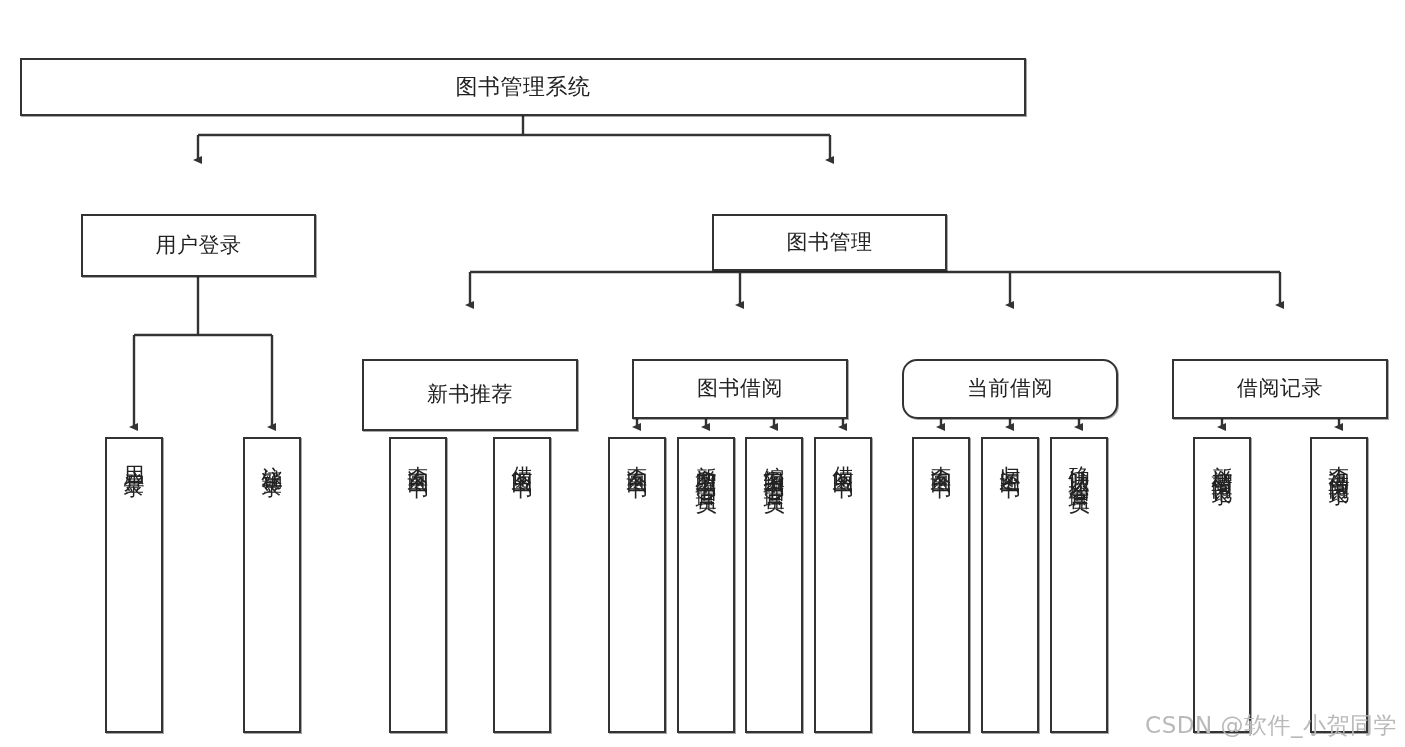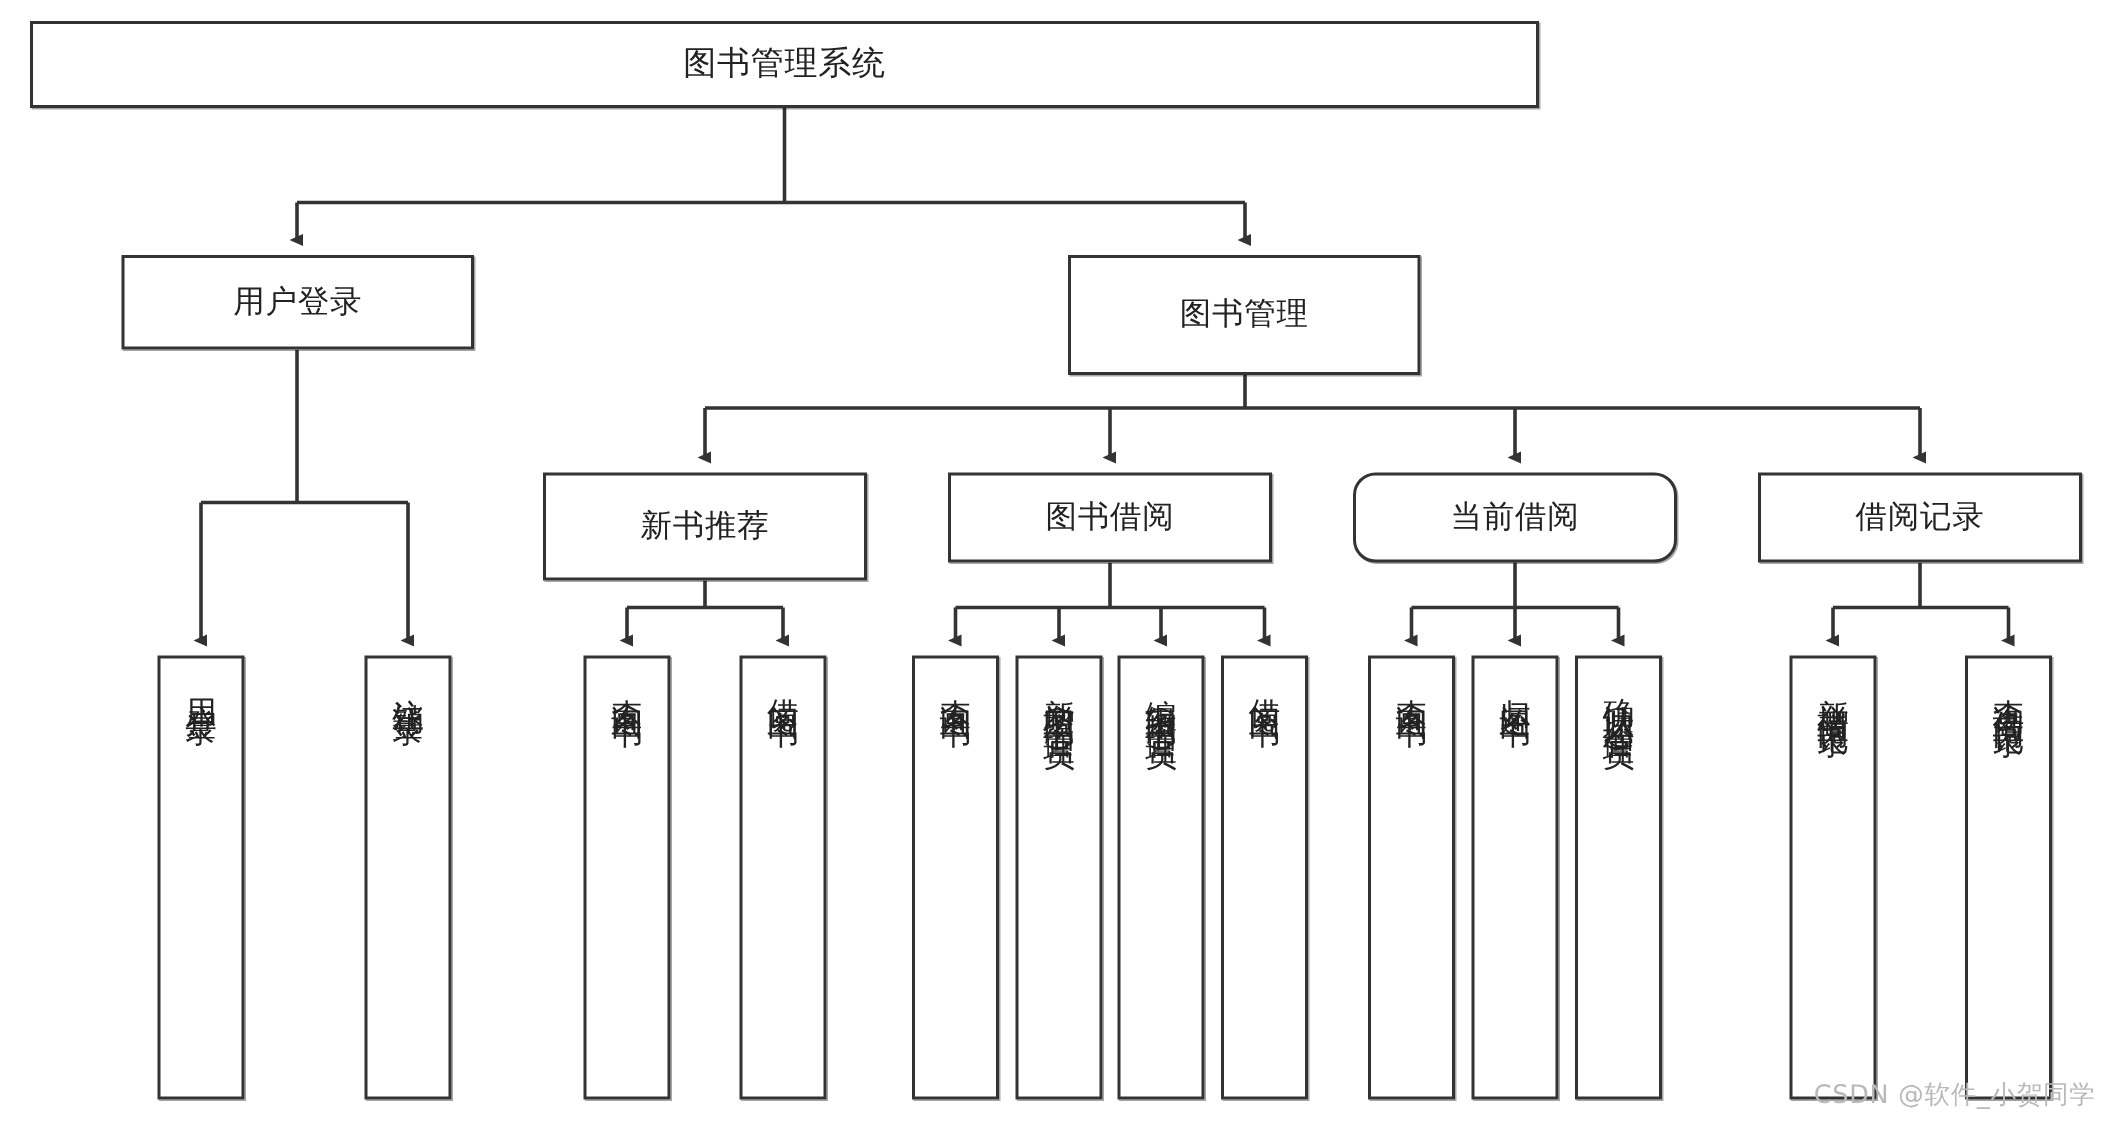--- a/index.html
+++ b/index.html
@@ -35,20 +35,21 @@
     display: flex;
     align-items: center;
     justify-content: center;
     color: #222222;
   }
   .node-h {
     
     font-size: 21px;
     letter-spacing: 0.5px;
     line-height: 1.2;
+    margin-top: 44px;
   }
   .node.root {
     font-size: 22px;
   }
   .node-v {
     
     font-size: 21px;
     align-items: flex-start;
     justify-content: center;
     padding-top: 10px;
@@ -61,21 +62,21 @@
     white-space: nowrap;
     text-align: left;
   }
   .vtext.offset-top {
     padding-top: 0px;
   }
   #watermark {
     position: absolute;
     right: 8px;
     bottom: 6px;
-    font-size: 17px;
+    font-size: 23px;
     color: #b9b9b9;
     white-space: nowrap;
     letter-spacing: 0.5px;
     user-select: none;
     margin-top: 24px;
   }
 </style>
 </head>
 <body>
 
@@ -131,21 +132,21 @@
     </g>
   </svg>
 
   <div class="node node-h root" style="left:20px; top:14px; width:1006px; height:58px;">
     <span>图书管理系统</span>
   </div>
 
   <div class="node node-h" style="left:81px; top:170px; width:235px; height:63px;">
     <span>用户登录</span>
   </div>
-  <div class="node node-h" style="left:712px; top:170px; width:235px; height:80px;">
+  <div class="node node-h" style="left:712px; top:170px; width:235px; height:57px;">
     <span>图书管理</span>
   </div>
 
   <div class="node node-h" style="left:362px; top:315px; width:216px; height:72px;">
     <span>新书推荐</span>
   </div>
   <div class="node node-h" style="left:632px; top:315px; width:216px; height:60px;text-align:right;">
     <span>图书借阅</span>
   </div>
   <div class="node node-h" style="left:902px; top:315px; width:216px; height:60px;border-radius:15px;">

